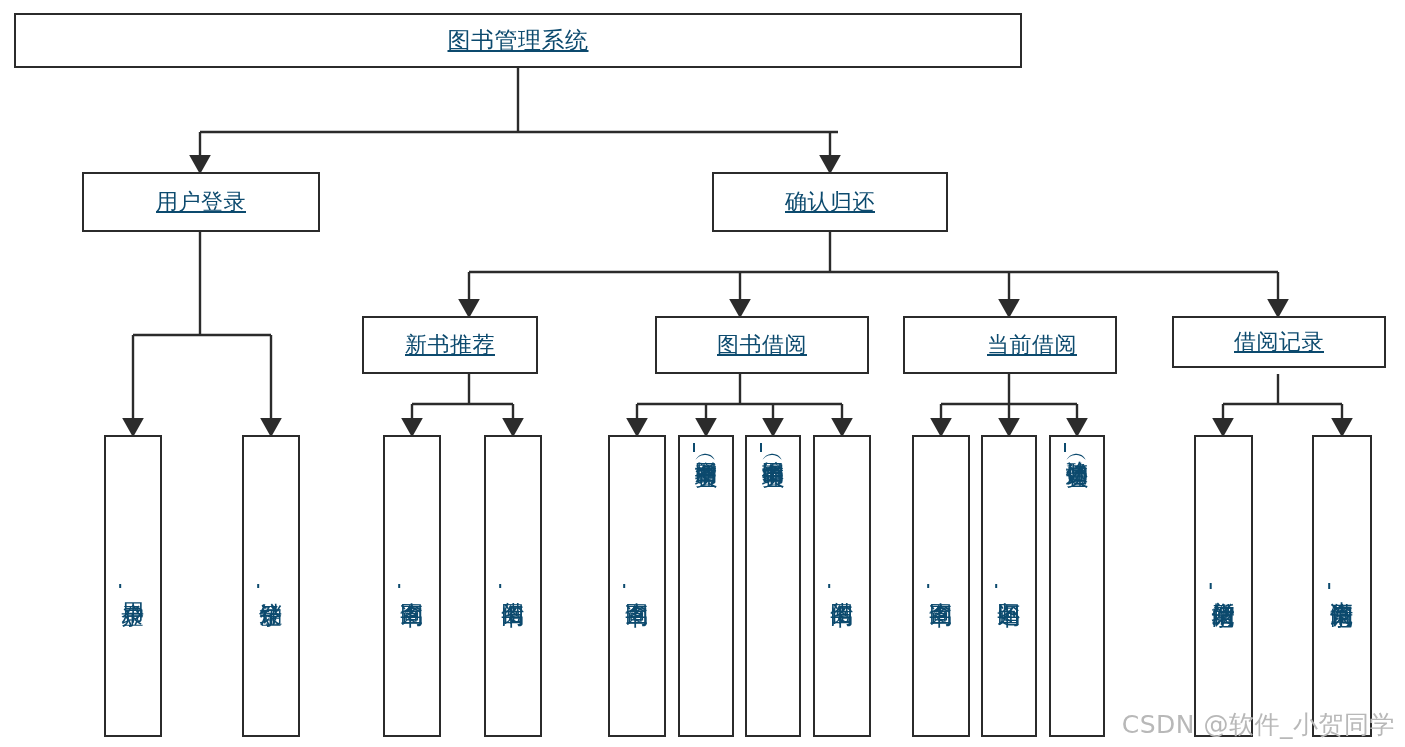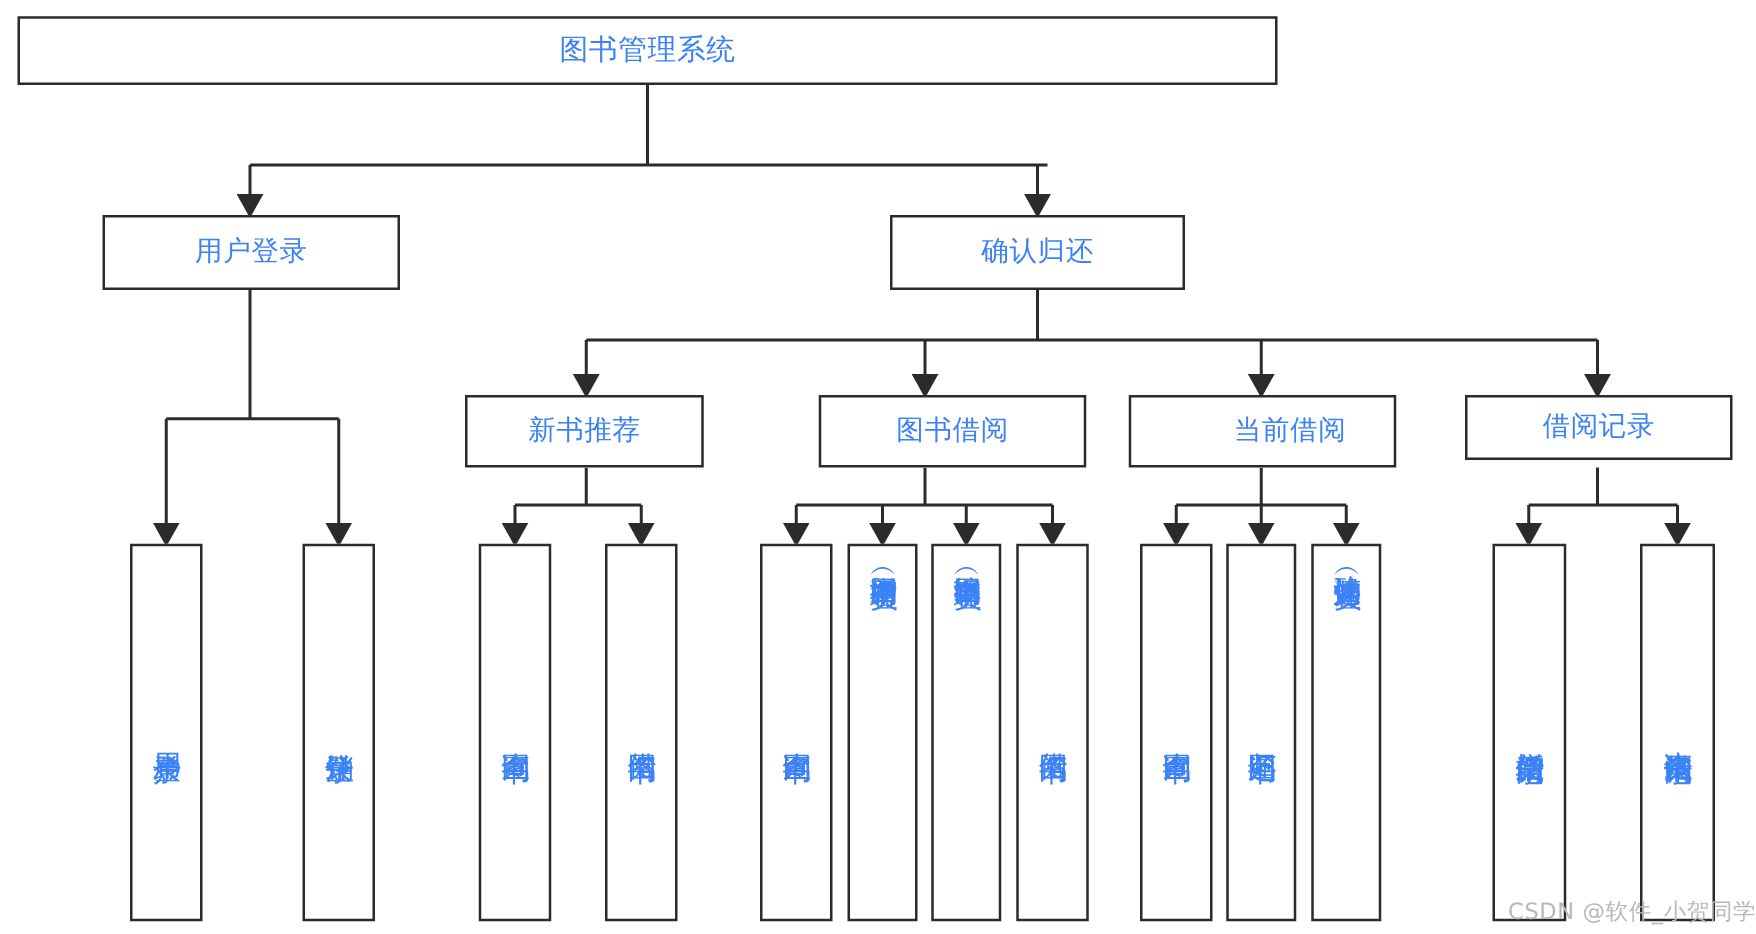--- a/index.html
+++ b/index.html
@@ -30,23 +30,24 @@
     position: absolute;
     box-sizing: border-box;
     background: #ffffff;
     border: 2px solid #2b2b2b;
     display: flex;
     align-items: center;
     justify-content: center;
     overflow: hidden;
   }
   .node-label {
-    color: #3b82f6;
+    color: #0c4a6e;
     white-space: nowrap;
     letter-spacing: 0.5px;
+    text-decoration: underline;
   }
   
   .node-h .node-label {
     font-size: 22px;
     line-height: 1;
   }
   .node-root .node-label {
     font-size: 23px;
   }
   
@@ -68,23 +69,23 @@
   .node-v.tall-text .node-label {
     font-size: 22px;
     line-height: 1.0;
   }
   .node-v.mid-text {
     align-items: center;
     padding-top: 0;
   }
   #watermark {
     position: absolute;
-    right: 0;
+    right: 10px;
     bottom: 6px;
-    font-size: 18px;
+    font-size: 25px;
     color: #b8b8b8;
     letter-spacing: 0.5px;
     white-space: nowrap;
     user-select: none;
   }
 </style>
 </head>
 <body>
 
 <div id="diagram-root">
@@ -145,21 +146,21 @@
   </div>
 
   <div class="node-box node-h" style="left:82px; top:172px; width:238px; height:60px;">
     <span class="node-label">用户登录</span>
   </div>
 
   <div class="node-box node-h" style="left:712px; top:172px; width:236px; height:60px;">
     <span class="node-label">确认归还</span>
   </div>
 
-  <div class="node-box node-h" style="left:372px; top:316px; width:191px; height:58px;">
+  <div class="node-box node-h" style="left:362px; top:316px; width:176px; height:58px;">
     <span class="node-label">新书推荐</span>
   </div>
 
   <div class="node-box node-h" style="left:655px; top:316px; width:214px; height:58px;">
     <span class="node-label">图书借阅</span>
   </div>
 
   <div class="node-box node-h" style="left:903px; top:316px; width:214px; height:58px;padding-left:44px;">
     <span class="node-label">当前借阅</span>
   </div>

